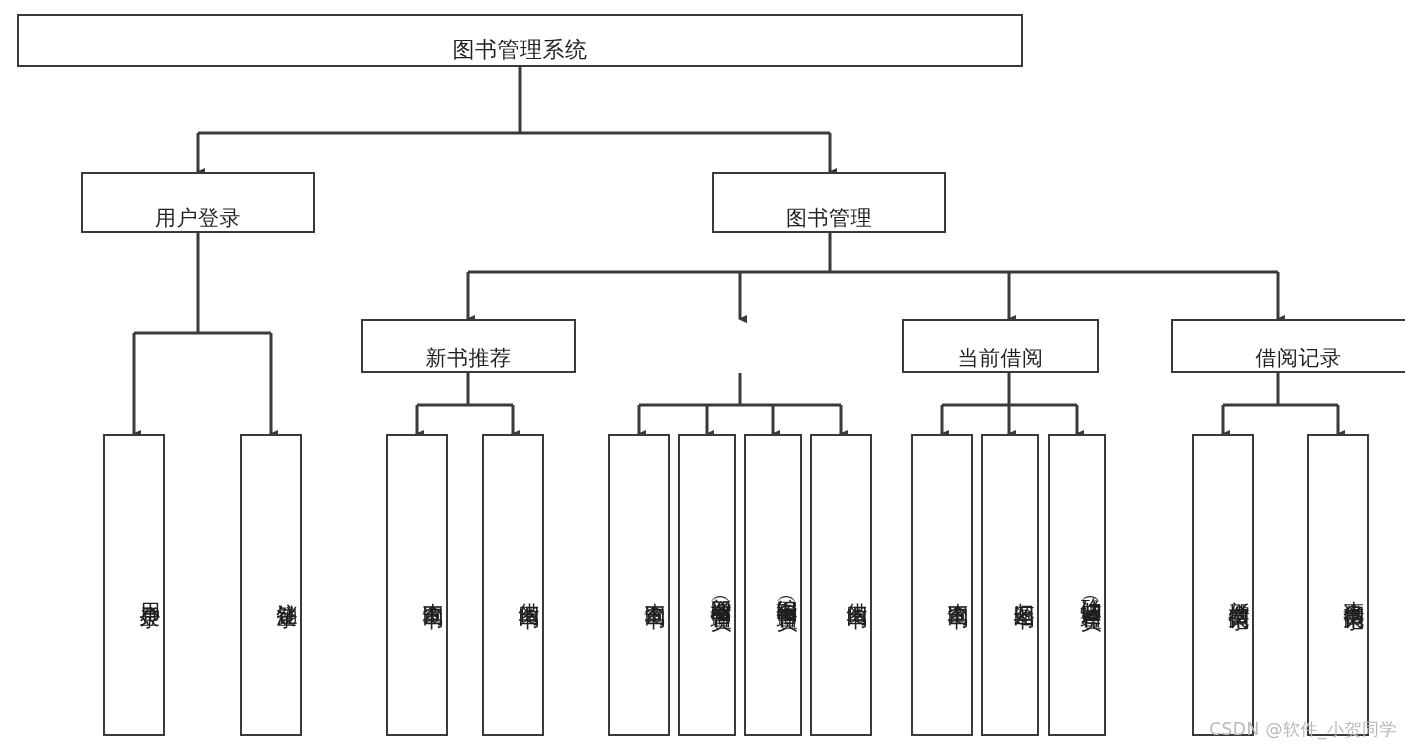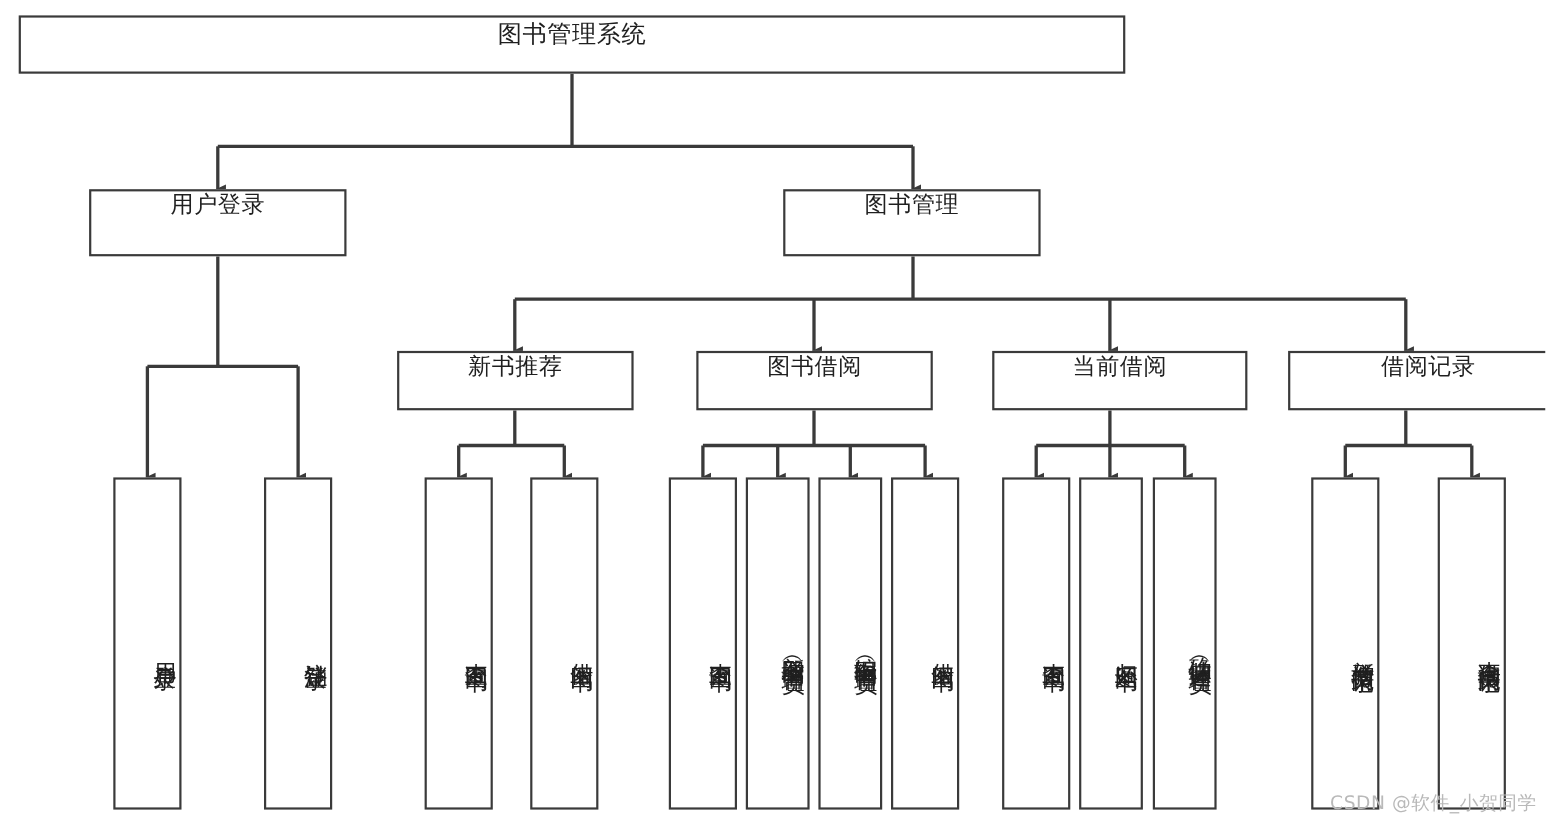--- a/index.html
+++ b/index.html
@@ -24,21 +24,21 @@
     width: 1405px;
     height: 747px;
     pointer-events: none;
   }
   .node {
     position: absolute;
     box-sizing: border-box;
     border: 2.5px solid #3a3a3a;
     background: #ffffff;
     display: flex;
-    align-items: flex-start;
+    align-items: flex-end;
     justify-content: center;
     color: #1f1f1f;
     letter-spacing: 0.5px;
   }
   .node.horiz {
     font-size: 21px;
     line-height: 1.2;
   }
   .node.root {
     font-size: 22px;
@@ -132,24 +132,21 @@
   <div class="node horiz" style="left:81px; top:172px; width:234px; height:61px;">
     <span>用户登录</span>
   </div>
   <div class="node horiz" style="left:712px; top:172px; width:234px; height:61px;">
     <span>图书管理</span>
   </div>
 
   <div class="node horiz" style="left:361px; top:319px; width:215px; height:54px;">
     <span>新书推荐</span>
   </div>
-  <div class="node horiz" style="left:633px; top:319px; width:215px; height:54px;">
-    <span>图书借阅</span>
-  </div>
-  <div class="node horiz" style="left:902px; top:319px; width:232px; height:54px;">
+  <div class="node horiz" style="left:902px; top:319px; width:197px; height:54px;">
     <span>当前借阅</span>
   </div>
   <div class="node horiz" style="left:1171px; top:319px; width:255px; height:54px;">
     <span>借阅记录</span>
   </div>
 
   <div class="node vert" style="left:103px; top:434px; width:62px; height:302px;">
     <span>用户登录</span>
   </div>
   <div class="node vert" style="left:240px; top:434px; width:62px; height:302px;">

